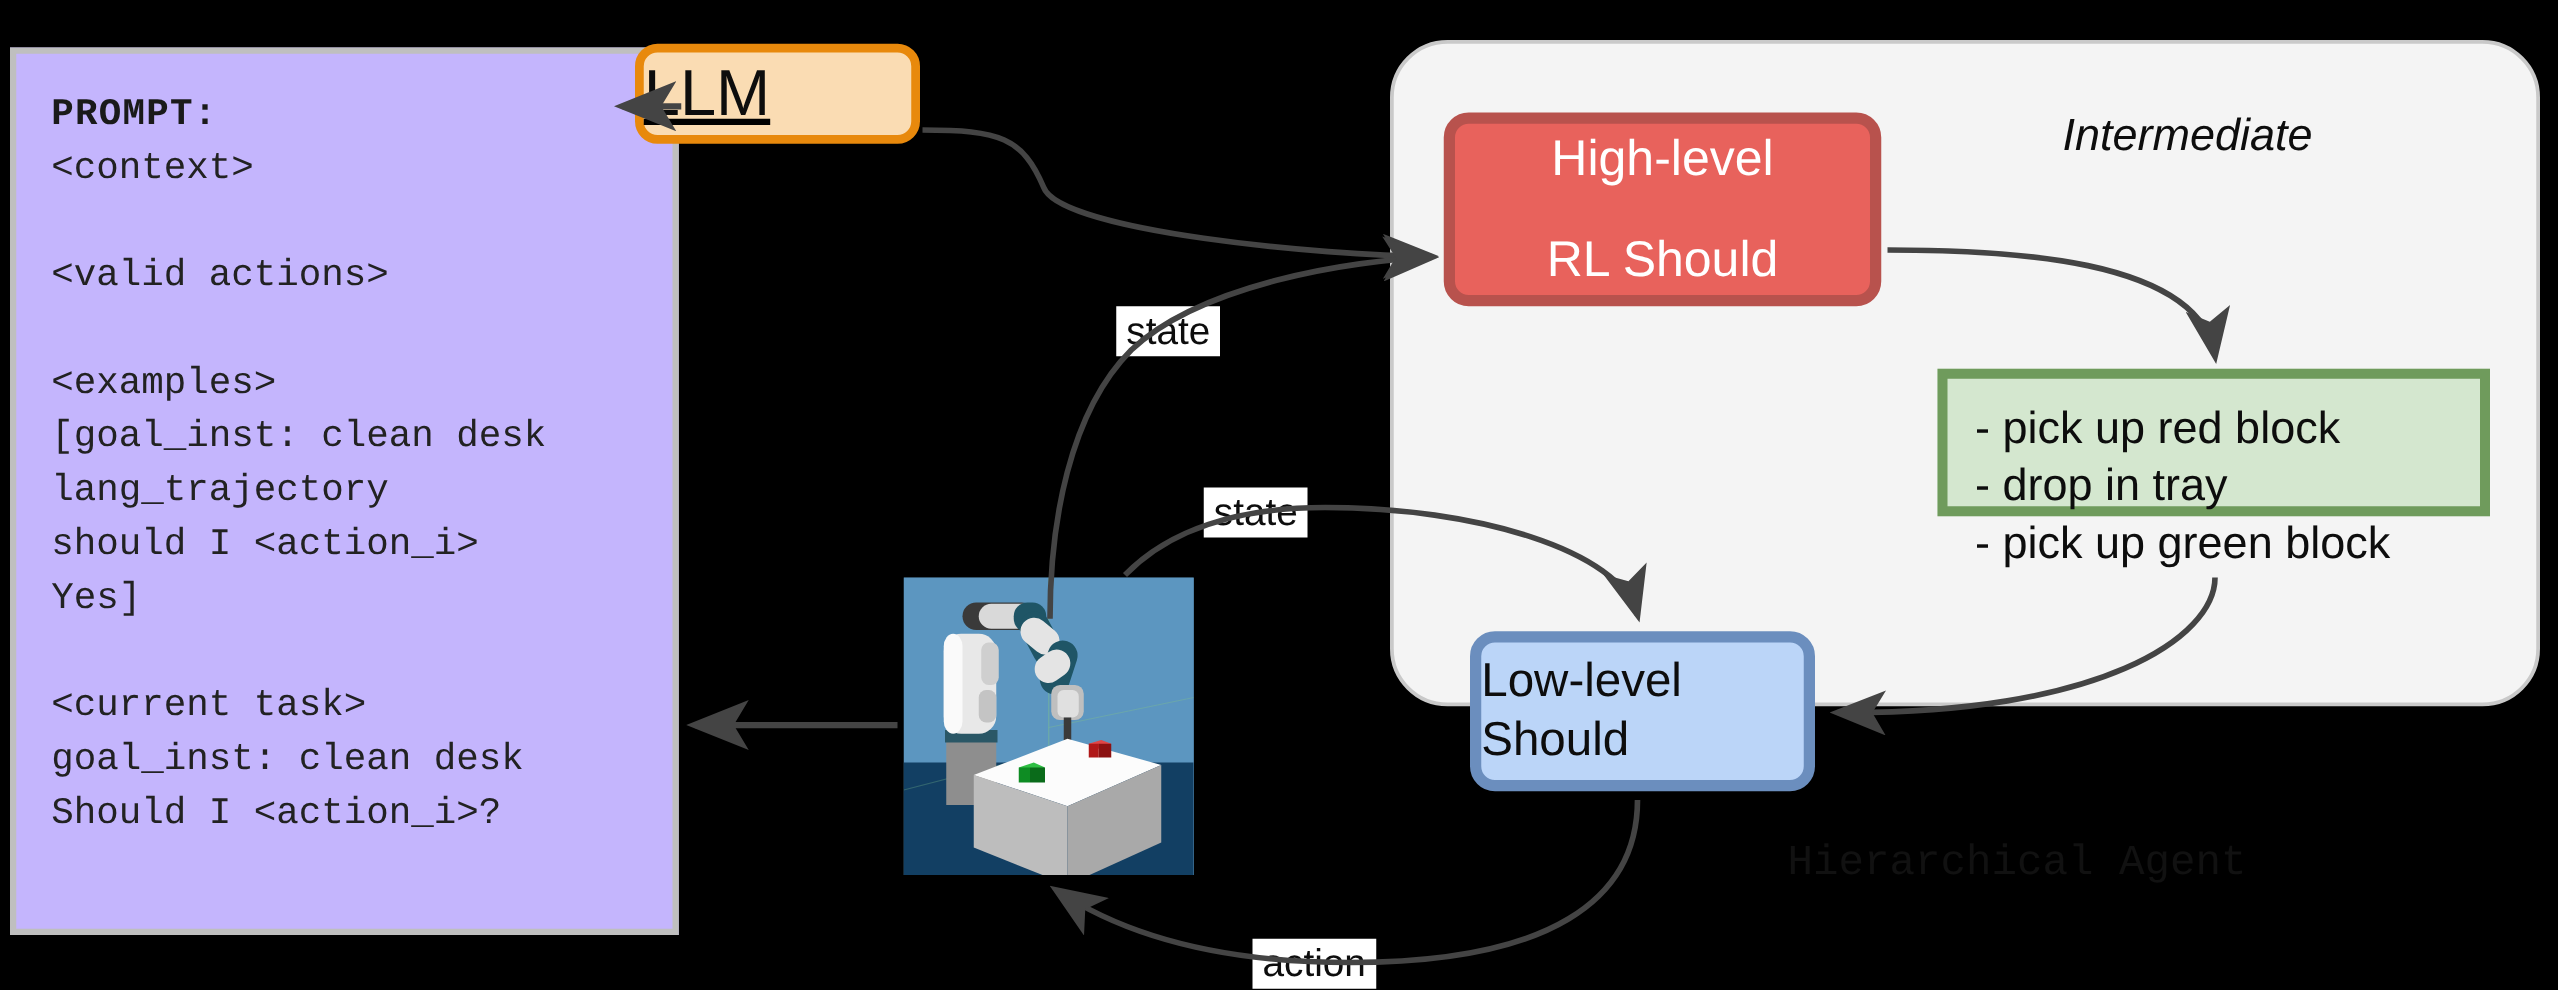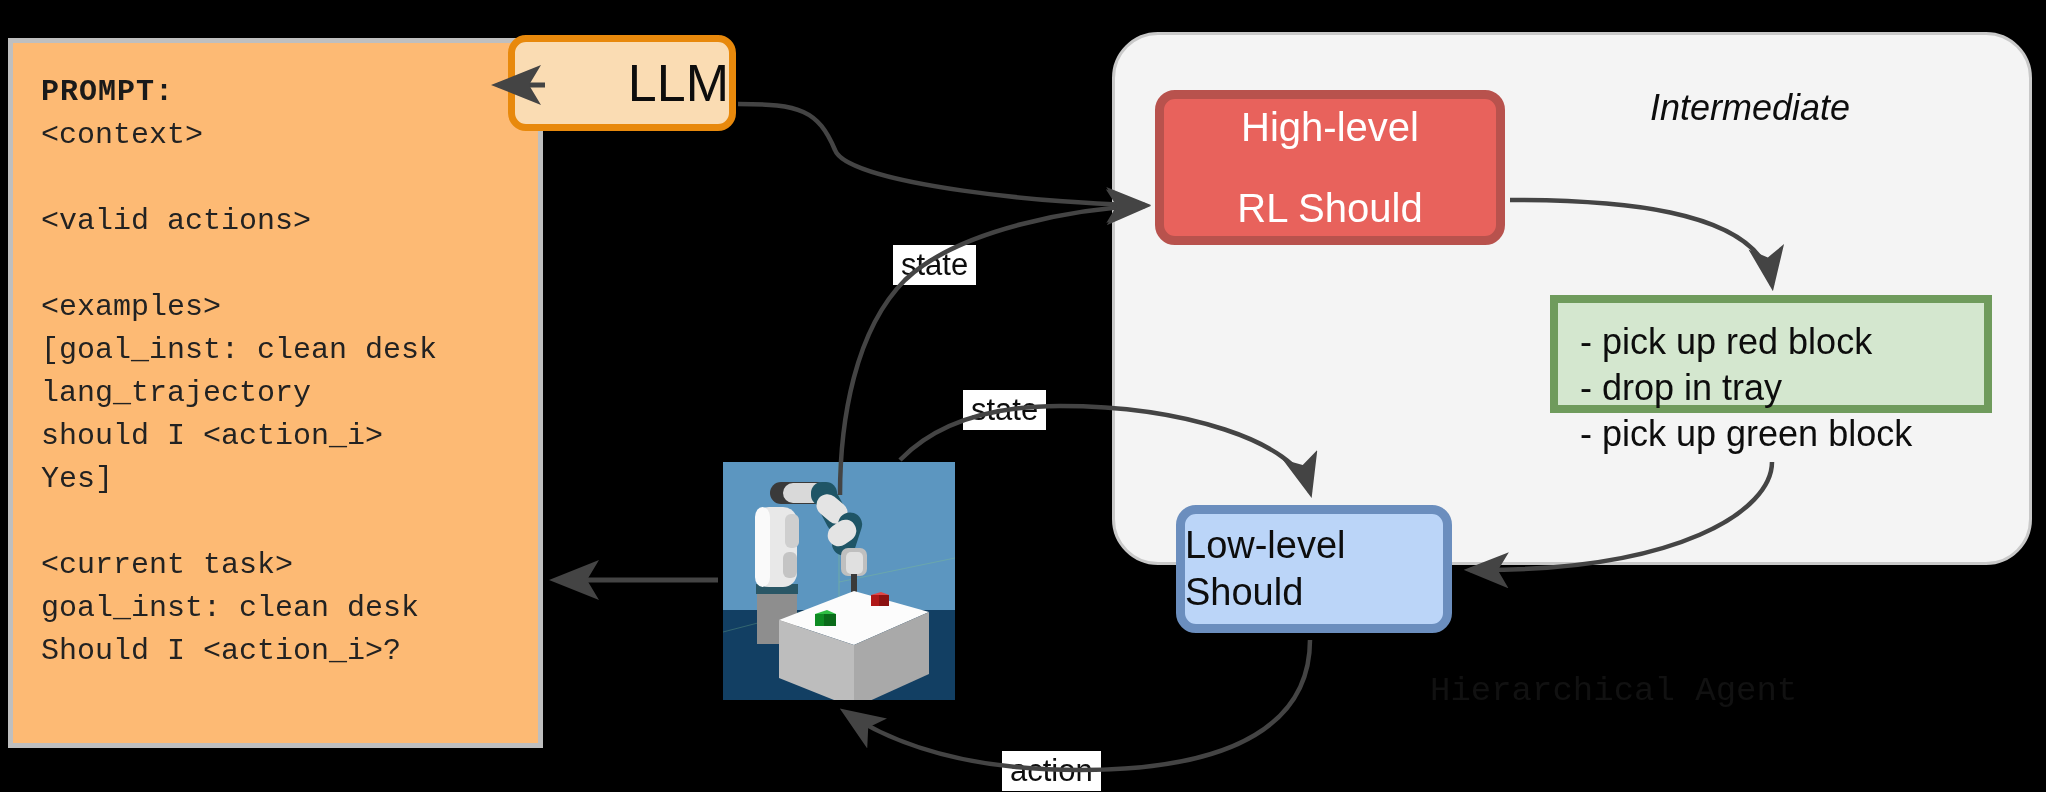--- a/index.html
+++ b/index.html
@@ -16,21 +16,21 @@
     font-family: "Liberation Sans", sans-serif;
   }
 
   
   #prompt-box {
     position: absolute;
     left: 8px;
     top: 38px;
     width: 535px;
     height: 710px;
-    background: #fdba74;
+    background: #c4b5fd;
     border: 5px solid #BFBFBF;
     box-sizing: border-box;
   }
   #prompt-text {
     position: absolute;
     left: 28px;
     top: 28px;
     right: 10px;
     font-family: "Liberation Mono", "DejaVu Sans Mono", monospace;
     font-size: 30px;
@@ -45,28 +45,29 @@
     color: #1a1a1a;
     letter-spacing: 1px;
   }
 
   
   #llm-box {
     position: absolute;
     left: 508px;
     top: 35px;
     width: 228px;
-    height: 96px;
+    height: 80px;
     background: #FADCB3;
     border: 7px solid #E8890C;
     border-radius: 18px;
     box-sizing: border-box;
     display: flex;
     align-items: center;
-    justify-content: flex-end;
+    justify-content: flex-start;
+    text-decoration: underline;
   }
   #llm-label {
     font-size: 52px;
     color: #0d0d0d;
     line-height: 1;
   }
 
   
   #agent-panel {
     position: absolute;

